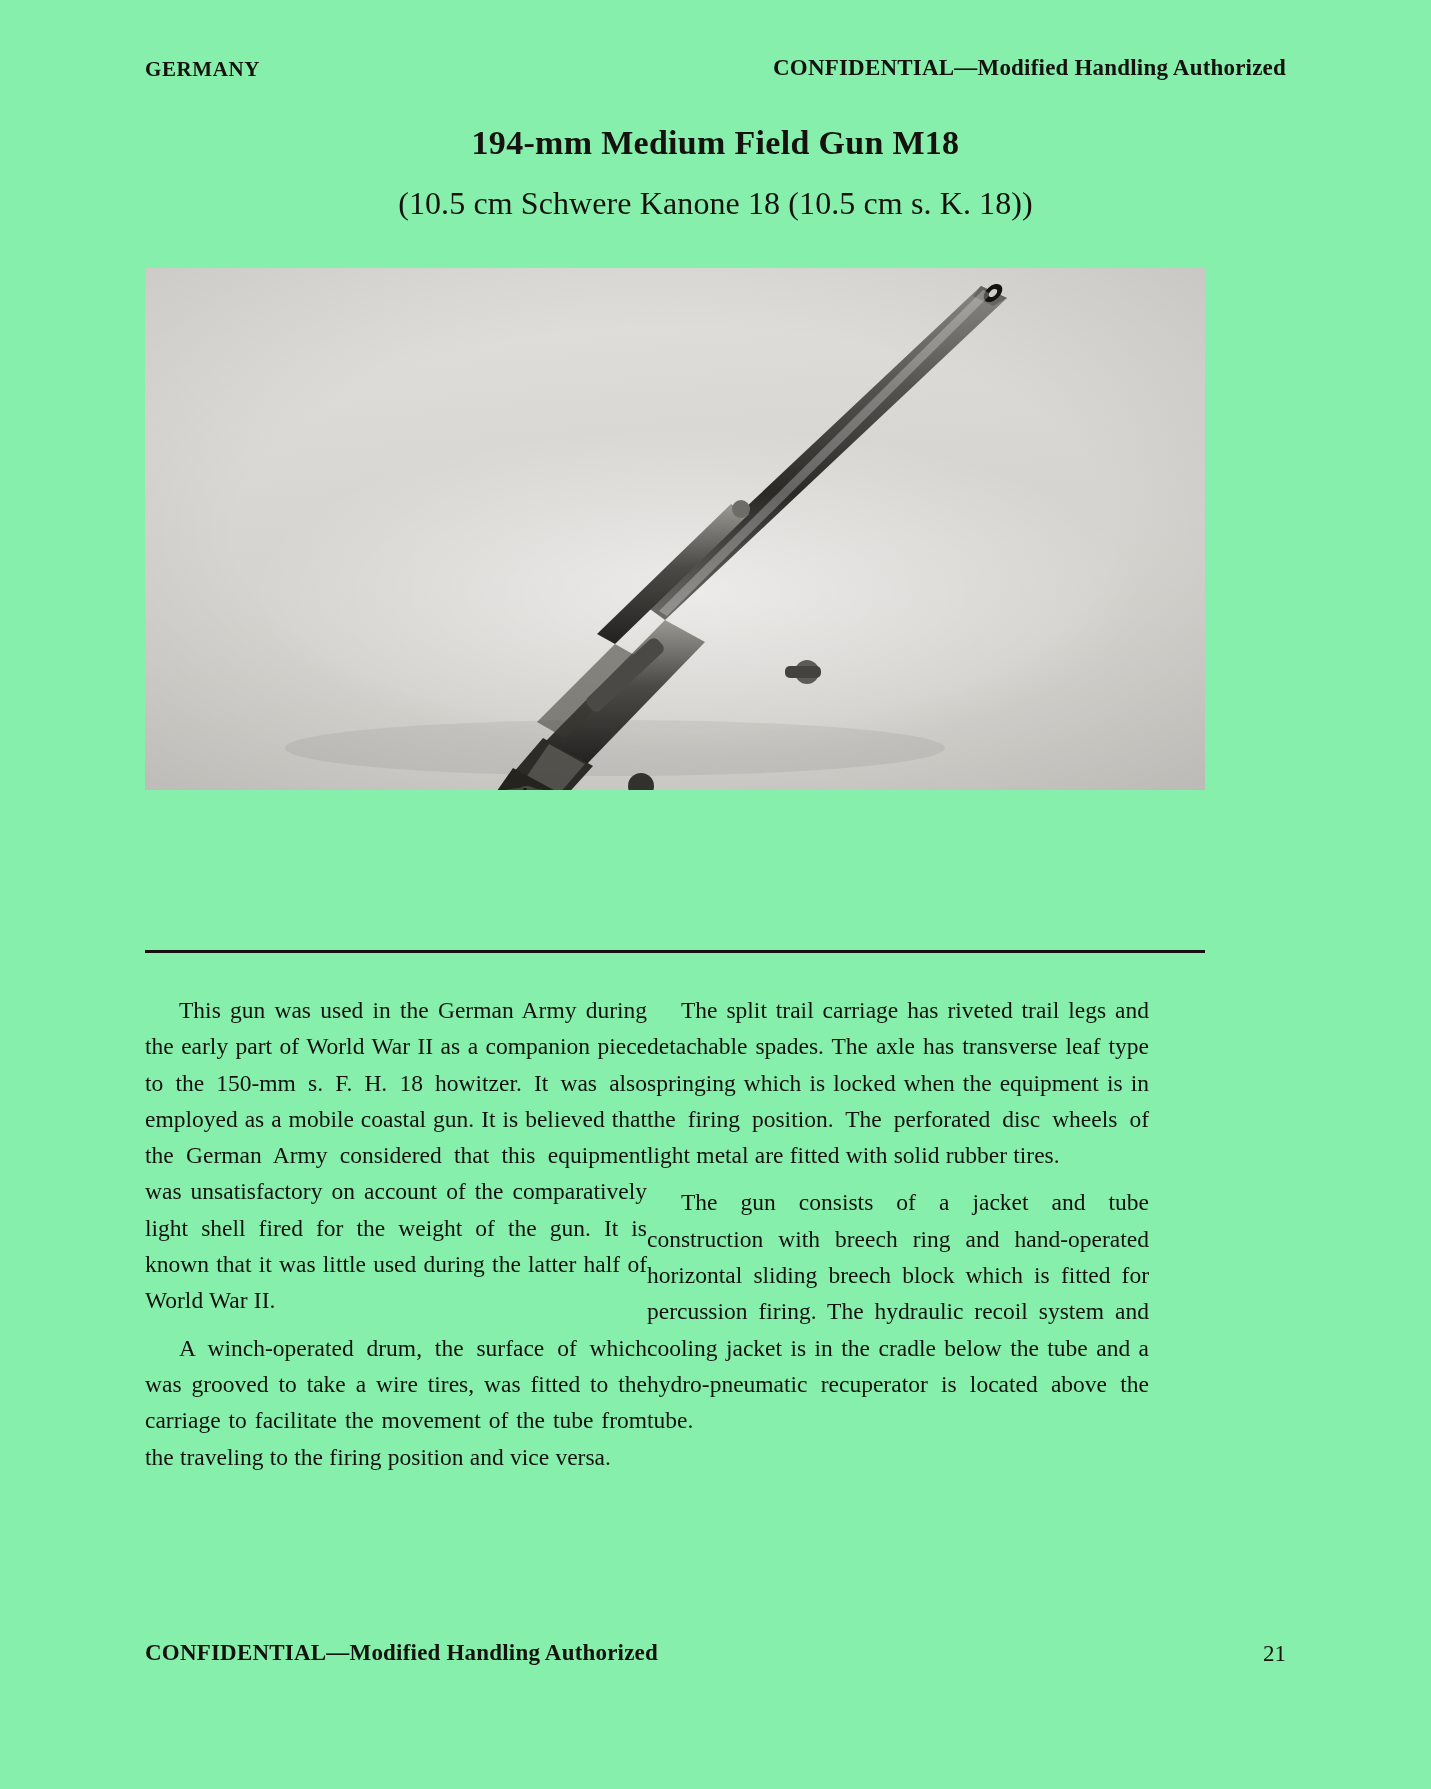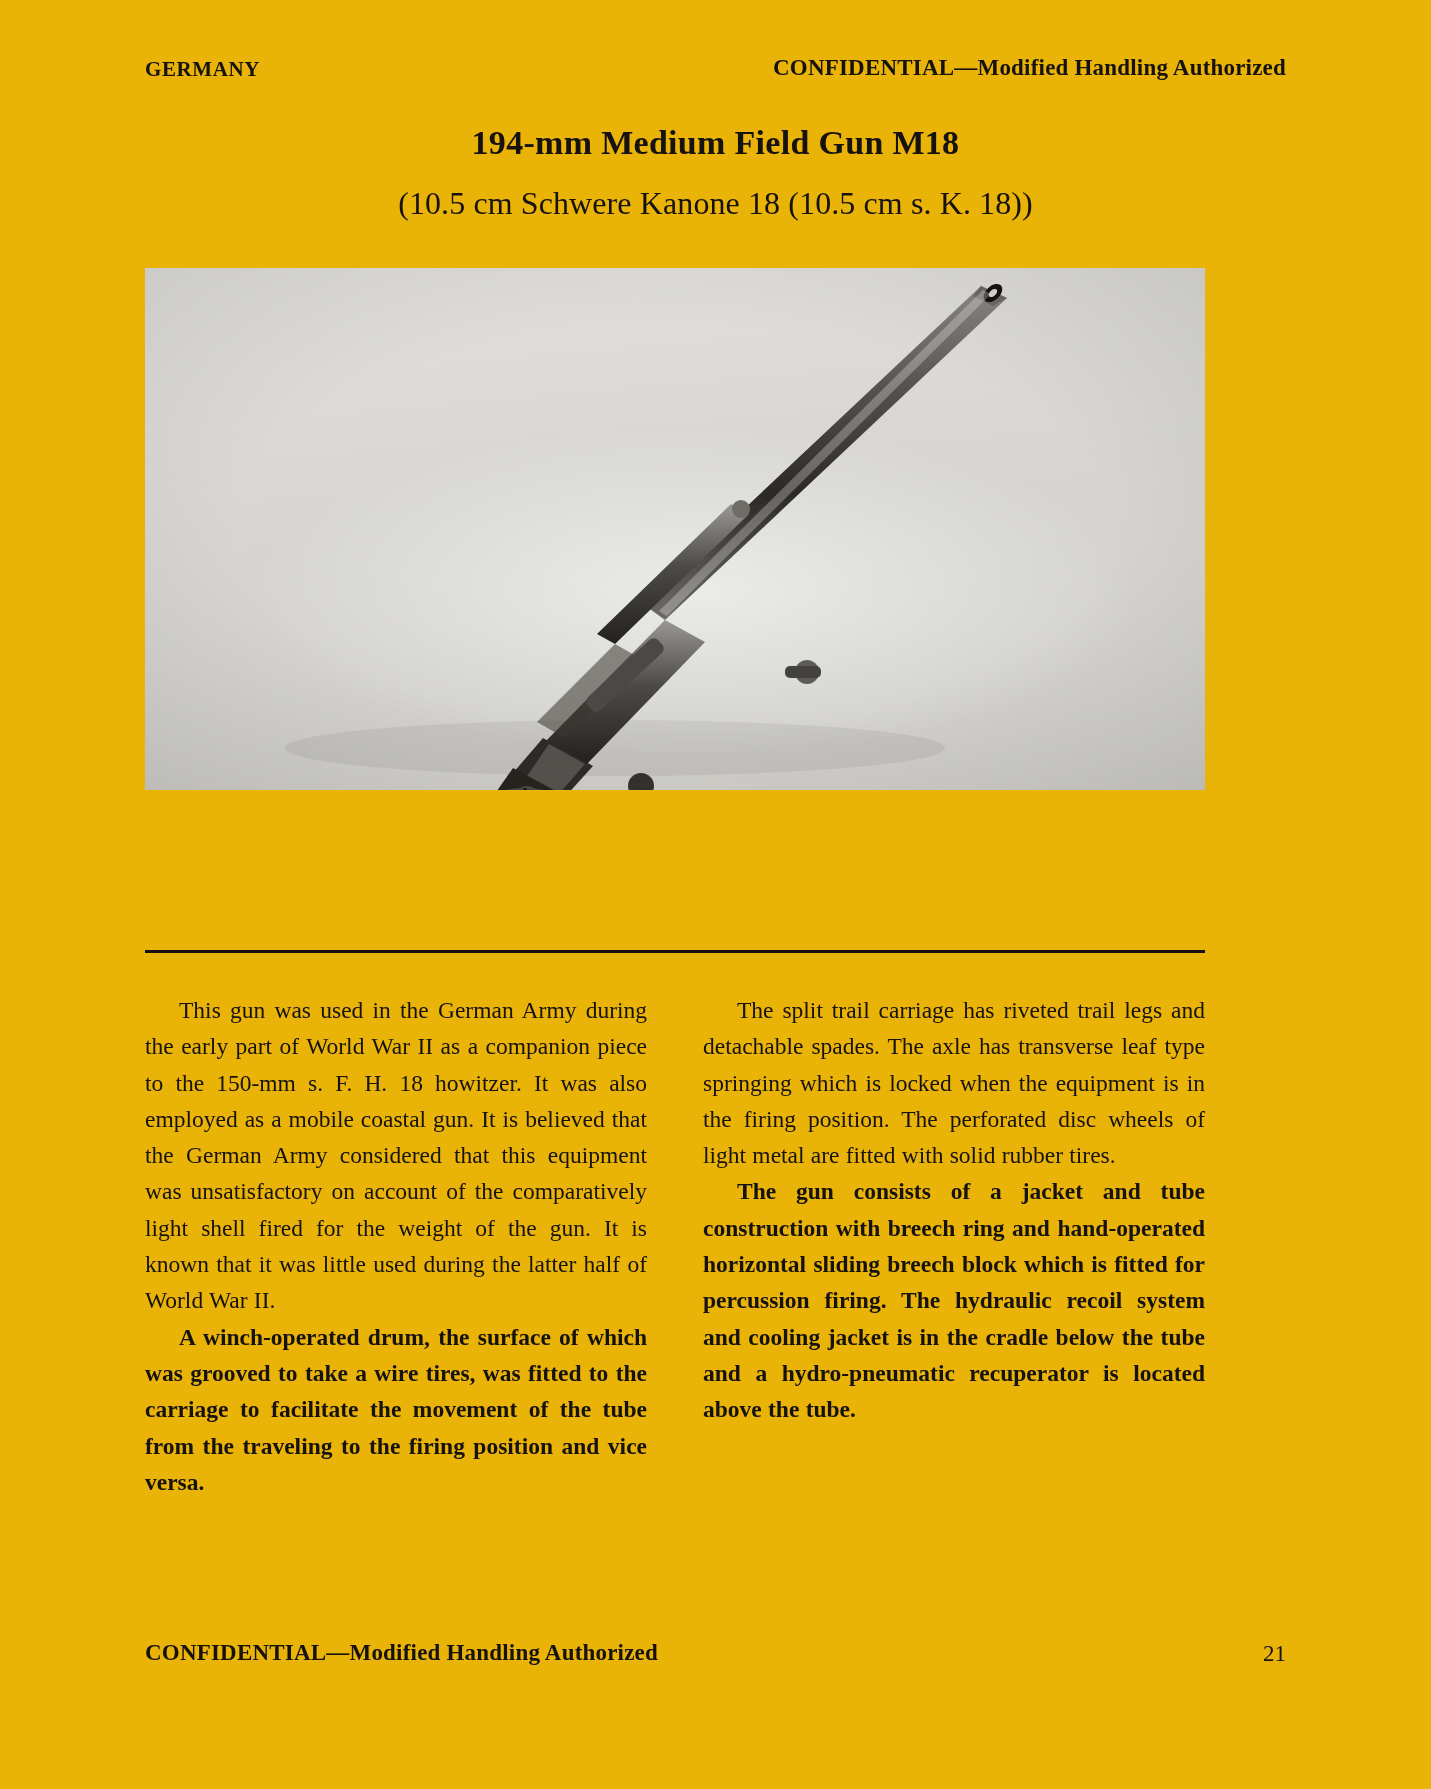--- a/index.html
+++ b/index.html
@@ -11,21 +11,21 @@
     width: 1431px;
     height: 1789px;
     font-family: "Liberation Serif", serif;
     color: #16120f;
     position: relative;
     overflow: hidden;
   }
   .page {
     position: absolute;
     inset: 0;
-    background: #eab308;
+    background: #86efac;
   }
 
   
   .running-head {
     position: absolute;
     left: 145px;
     right: 145px;
     top: 57px;
     height: 34px;
   }
@@ -103,35 +103,34 @@
     border-top: 3px solid #15110e;
   }
 
   
   .columns {
     position: absolute;
     left: 145px;
     top: 992px;
     width: 1060px;
     display: flex;
-    gap: 56px;
   }
   .col {
     width: 502px;
   }
   .col p {
     margin: 0;
     font-size: 23.5px;
     line-height: 36.3px;
     text-align: justify;
     text-indent: 34px;
     hyphens: none;
     word-spacing: 0.4px;
   }
-  .col p + p { margin-top: 0; font-weight: bold; }
+  .col p + p { margin-top: 11px; }
 
   
   .footer {
     position: absolute;
     left: 145px;
     right: 145px;
     top: 1640px;
     height: 36px;
   }
   .ft-class {

